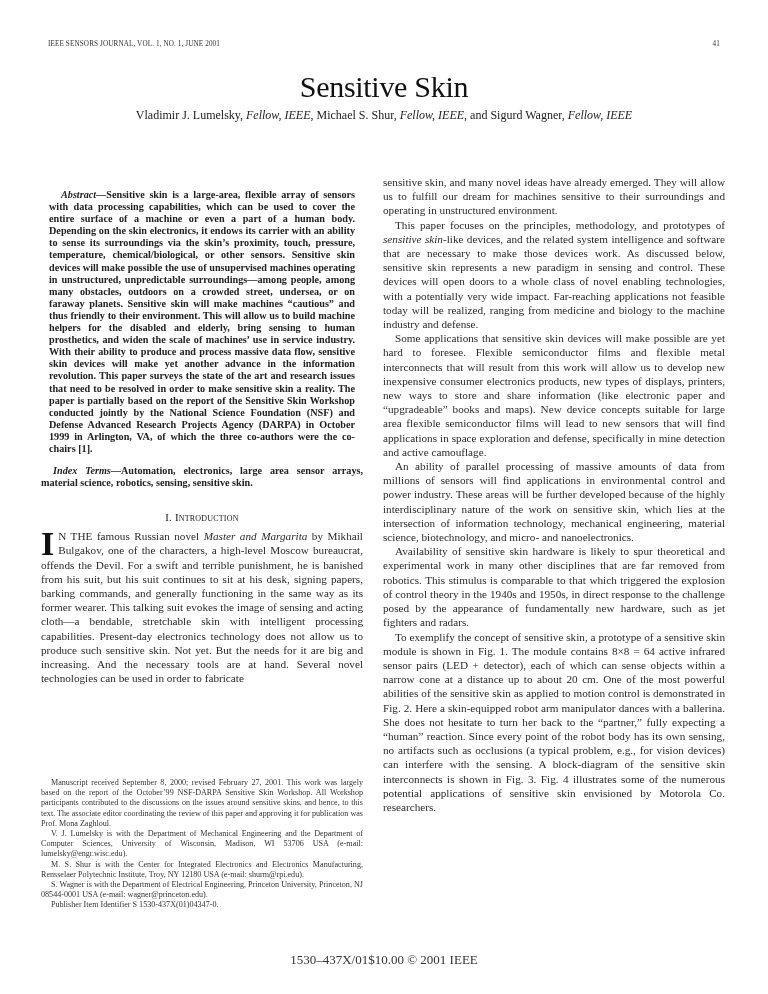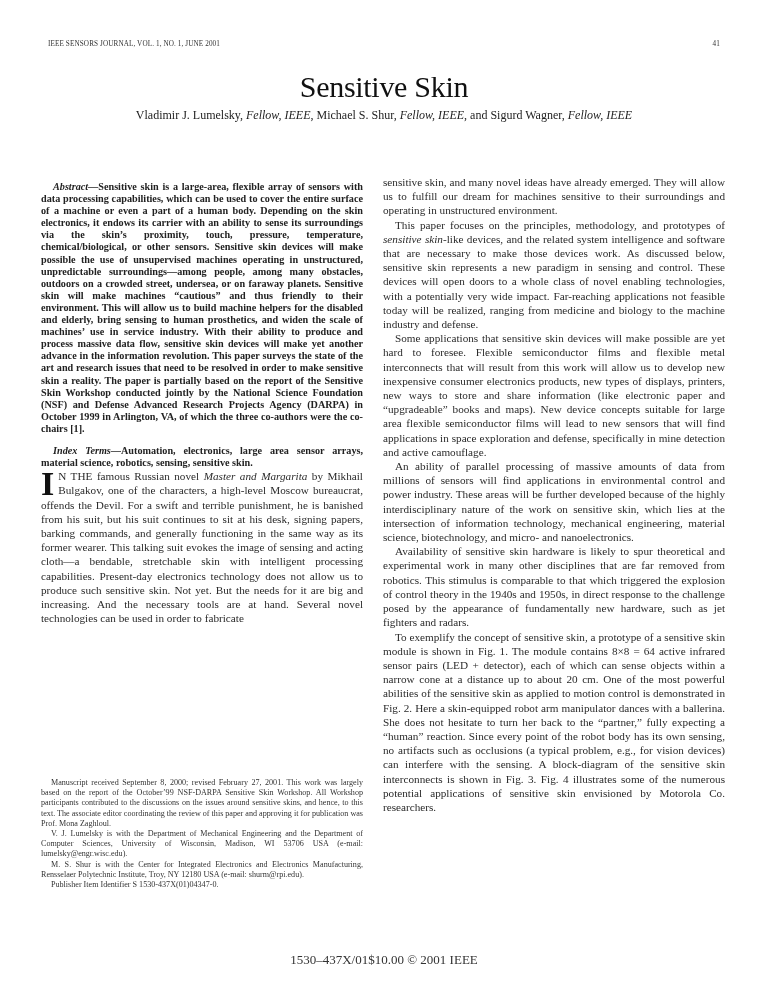--- a/index.html
+++ b/index.html
@@ -20,21 +20,21 @@
   .authors {
     position: absolute; top: 108px; left: 0; right: 0; text-align: center;
     font-size: 12px; color: #222;
   }
   .authors i { font-style: italic; }
   .col { position: absolute; text-align: justify; }
   .col-left { left: 41px; width: 322px; top: 181px; }
   .col-right { left: 383px; width: 342px; top: 175px; }
   .abstract {
     font-size: 10.2px; line-height: 12.1px; font-weight: bold; color: #222;
-    text-indent: 12px; margin: 0;
+    text-indent: 12px; margin: 8px;
   }
   .abstract i { font-weight: bold; font-style: italic; }
   .index-terms {
     font-size: 10.2px; line-height: 12.1px; font-weight: bold; color: #222;
     text-indent: 12px; margin: 10px 0 0 0;
   }
   .section-heading {
     text-align: center; font-size: 10.8px; margin: 22px 0 6px 0; color: #222;
     font-variant: small-caps; letter-spacing: 0.2px;
   }
@@ -69,30 +69,32 @@
 
 <div class="authors">
   <span>Vladimir J. Lumelsky</span><span>, </span><i>Fellow, IEEE</i><span>, </span><span>Michael S. Shur</span><span>, </span><i>Fellow, IEEE</i><span>, and </span><span>Sigurd Wagner</span><span>, </span><i>Fellow, IEEE</i>
 </div>
 
 <div class="col col-left">
   <p class="abstract"><i>Abstract</i><span>—</span><span>Sensitive skin is a large-area, flexible array of sensors with data processing capabilities, which can be used to cover the entire surface of a machine or even a part of a human body. Depending on the skin electronics, it endows its carrier with an ability to sense its surroundings via the skin’s proximity, touch, pressure, temperature, chemical/biological, or other sensors. Sensitive skin devices will make possible the use of unsupervised machines operating in unstructured, unpredictable surroundings—among people, among many obstacles, outdoors on a crowded street, undersea, or on faraway planets. Sensitive skin will make machines “cautious” and thus friendly to their environment. This will allow us to build machine helpers for the disabled and elderly, bring sensing to human prosthetics, and widen the scale of machines’ use in service industry. With their ability to produce and process massive data flow, sensitive skin devices will make yet another advance in the information revolution. This paper surveys the state of the art and research issues that need to be resolved in order to make sensitive skin a reality. The paper is partially based on the report of the Sensitive Skin Workshop conducted jointly by the National Science Foundation (NSF) and Defense Advanced Research Projects Agency (DARPA) in October 1999 in Arlington, VA, of which the three co-authors were the co-chairs [1].</span></p>
 
   <p class="index-terms"><i>Index Terms</i><span>—</span><span>Automation, electronics, large area sensor arrays, material science, robotics, sensing, sensitive skin.</span></p>
 
+  <div class="section-heading">I. Introduction</div>
 
   <div class="body-text">
     <p class="noindent"><span class="dropcap">I</span><span>N THE famous Russian novel </span><i>Master and Margarita</i><span> by Mikhail Bulgakov, one of the characters, a high-level Moscow bureaucrat, offends the Devil. For a swift and terrible punishment, he is banished from his suit, but his suit continues to sit at his desk, signing papers, barking commands, and generally functioning in the same way as its former wearer. This talking suit evokes the image of sensing and acting cloth—a bendable, stretchable skin with intelligent processing capabilities. Present-day electronics technology does not allow us to produce such sensitive skin. Not yet. But the needs for it are big and increasing. And the necessary tools are at hand. Several novel technologies can be used in order to fabricate</span></p>
   </div>
 </div>
 
 <div class="footnotes">
   <p>Manuscript received September 8, 2000; revised February 27, 2001. This work was largely based on the report of the October’99 NSF-DARPA Sensitive Skin Workshop. All Workshop participants contributed to the discussions on the issues around sensitive skins, and hence, to this text. The associate editor coordinating the review of this paper and approving it for publication was Prof. Mona Zaghloul.</p>
   <p>V. J. Lumelsky is with the Department of Mechanical Engineering and the Department of Computer Sciences, University of Wisconsin, Madison, WI 53706 USA (e-mail: lumelsky@engr.wisc.edu).</p>
   <p>M. S. Shur is with the Center for Integrated Electronics and Electronics Manufacturing, Rensselaer Polytechnic Institute, Troy, NY 12180 USA (e-mail: shurm@rpi.edu).</p>
+  <p>S. Wagner is with the Department of Electrical Engineering, Princeton University, Princeton, NJ 08544-0001 USA (e-mail: wagner@princeton.edu).</p>
   <p>Publisher Item Identifier S 1530-437X(01)04347-0.</p>
 </div>
 
 <div class="col col-right">
   <div class="body-text">
     <p class="noindent">sensitive skin, and many novel ideas have already emerged. They will allow us to fulfill our dream for machines sensitive to their surroundings and operating in unstructured environment.</p>
     <p><span>This paper focuses on the principles, methodology, and prototypes of </span><i>sensitive skin</i><span>-like devices, and the related system intelligence and software that are necessary to make those devices work. As discussed below, sensitive skin represents a new paradigm in sensing and control. These devices will open doors to a whole class of novel enabling technologies, with a potentially very wide impact. Far-reaching applications not feasible today will be realized, ranging from medicine and biology to the machine industry and defense.</span></p>
     <p>Some applications that sensitive skin devices will make possible are yet hard to foresee. Flexible semiconductor films and flexible metal interconnects that will result from this work will allow us to develop new inexpensive consumer electronics products, new types of displays, printers, new ways to store and share information (like electronic paper and “upgradeable” books and maps). New device concepts suitable for large area flexible semiconductor films will lead to new sensors that will find applications in space exploration and defense, specifically in mine detection and active camouflage.</p>
     <p>An ability of parallel processing of massive amounts of data from millions of sensors will find applications in environmental control and power industry. These areas will be further developed because of the highly interdisciplinary nature of the work on sensitive skin, which lies at the intersection of information technology, mechanical engineering, material science, biotechnology, and micro- and nanoelectronics.</p>
     <p>Availability of sensitive skin hardware is likely to spur theoretical and experimental work in many other disciplines that are far removed from robotics. This stimulus is comparable to that which triggered the explosion of control theory in the 1940s and 1950s, in direct response to the challenge posed by the appearance of fundamentally new hardware, such as jet fighters and radars.</p>

